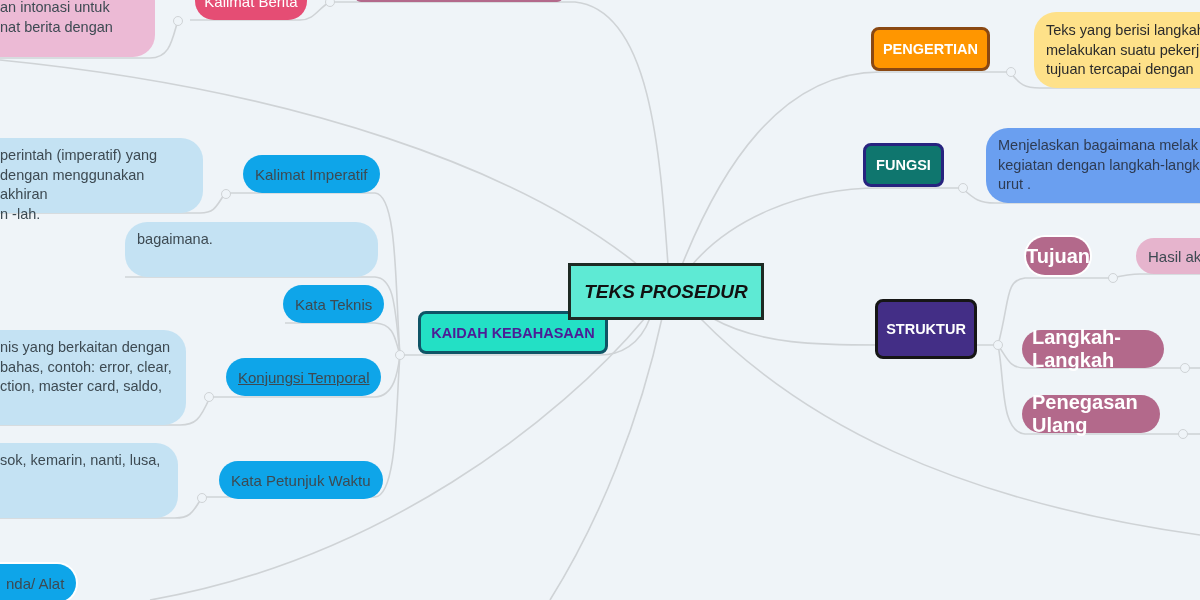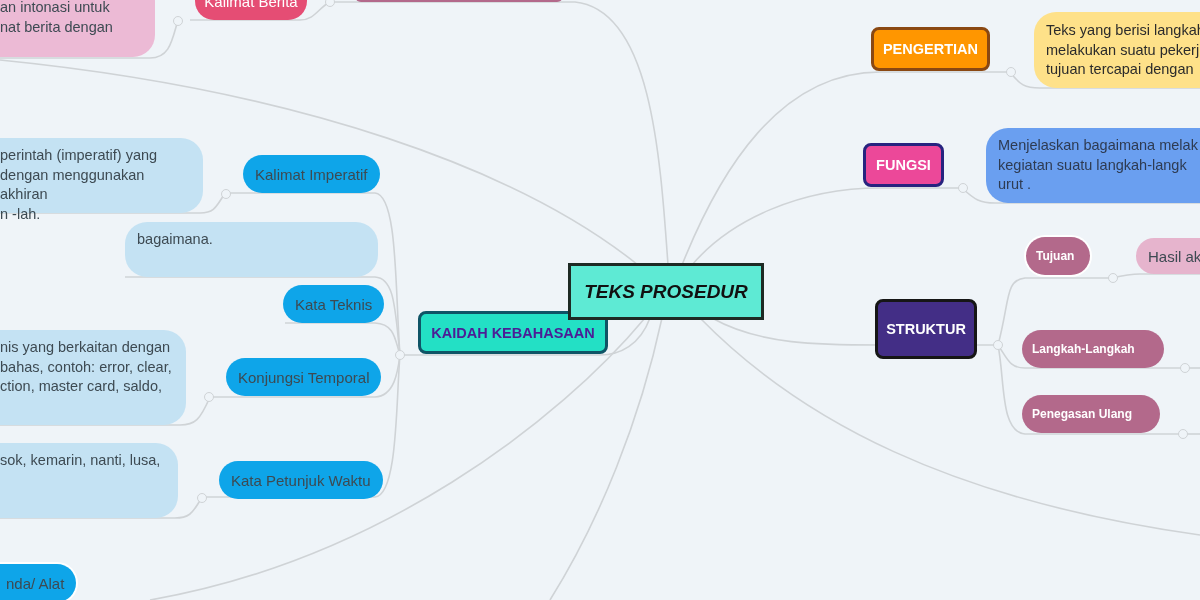--- a/index.html
+++ b/index.html
@@ -9,21 +9,21 @@
     font-family:"Liberation Sans", "DejaVu Sans", sans-serif;
   }
   svg.edges { position:absolute; left:0; top:0; width:1200px; height:600px; pointer-events:none; }
   .node { position:absolute; box-sizing:border-box; display:flex; align-items:center; }
   .pill { border-radius:20px; padding:0 12px; font-size:15px; color:#3d4a52; white-space:nowrap; }
   .desc { border-radius:22px; padding:8px 12px; font-size:14.5px; line-height:19.5px; color:#3d4a52; align-items:flex-start; }
   .teal { background:#0ea5e9; }
   .lightblue { background:#c4e2f3; }
   .pink-desc { background:#ecbad5; }
   .main { border-radius:8px; font-weight:bold; font-size:14.5px; justify-content:center; border:3px solid; }
-  .mauve { background:#b3698b; color:#fff; font-weight:bold; font-size:12px; border-radius:20px; padding:0 10px; }
+  .mauve { background:#b3698b; color:#fff; font-weight:bold; font-size:20px; border-radius:20px; padding:0 10px; justify-content:center; }
   .white-ring { box-shadow:0 0 0 2px #fff; }
   .dot { position:absolute; width:10px; height:10px; border-radius:50%; background:#eff4f8; border:1.5px solid #cfd3d6; box-sizing:border-box; }
 </style>
 </head>
 <body>
 
 <svg class="edges" viewBox="0 0 1200 600">
   <g fill="none" stroke="#cfd3d6" stroke-width="1.6">
 
     <path d="M668 265 C660 150 650 10 575 2 L330 2"></path>
@@ -116,21 +116,21 @@
   <span>Kata Teknis</span>
 </div>
 
 <div class="node desc lightblue" style="left:-30px;top:330px;width:216px;height:95px;padding-left:30px;">
   <div>
     <div>nis yang berkaitan dengan</div>
     <div>bahas, contoh: error, clear,</div>
     <div>ction, master card, saldo,</div>
   </div>
 </div>
-<div class="node pill teal" style="left:226px;top:358px;height:38px;">
+<div class="node pill teal" style="left:226px;top:358px;height:38px;text-decoration:underline;">
   <span>Konjungsi Temporal</span>
 </div>
 
 <div class="node desc lightblue" style="left:-30px;top:443px;width:208px;height:75px;padding-left:30px;">
   <div>
     <div>sok, kemarin, nanti, lusa,</div>
   </div>
 </div>
 <div class="node pill teal" style="left:219px;top:461px;height:38px;">
   <span>Kata Petunjuk Waktu</span>
@@ -152,27 +152,27 @@
   <span>PENGERTIAN</span>
 </div>
 <div class="node desc" style="left:1034px;top:12px;width:200px;height:76px;background:#fee189;color:#2b2b2b;padding-top:9px;">
   <div>
     <div>Teks yang berisi langkah</div>
     <div>melakukan suatu pekerj</div>
     <div>tujuan tercapai dengan</div>
   </div>
 </div>
 
-<div class="node main" style="left:863px;top:143px;width:81px;height:44px;background:#ec4899;border-color:#27237f;color:#fff;">
+<div class="node main" style="left:863px;top:143px;width:81px;height:44px;background:#0f766e;border-color:#27237f;color:#fff;">
   <span>FUNGSI</span>
 </div>
 <div class="node desc" style="left:986px;top:128px;width:240px;height:75px;background:#6a9ff0;color:#2e3b52;padding-top:8px;">
   <div>
     <div>Menjelaskan bagaimana melak</div>
-    <div>kegiatan suatu langkah-langk</div>
+    <div>kegiatan dengan langkah-langk</div>
     <div>urut .</div>
   </div>
 </div>
 
 <div class="node main" style="left:875px;top:299px;width:102px;height:60px;background:#432e86;border-color:#161616;color:#fff;">
   <span>STRUKTUR</span>
 </div>
 
 <div class="node mauve white-ring" style="left:1026px;top:237px;height:38px;width:64px;">
   <span>Tujuan</span>

